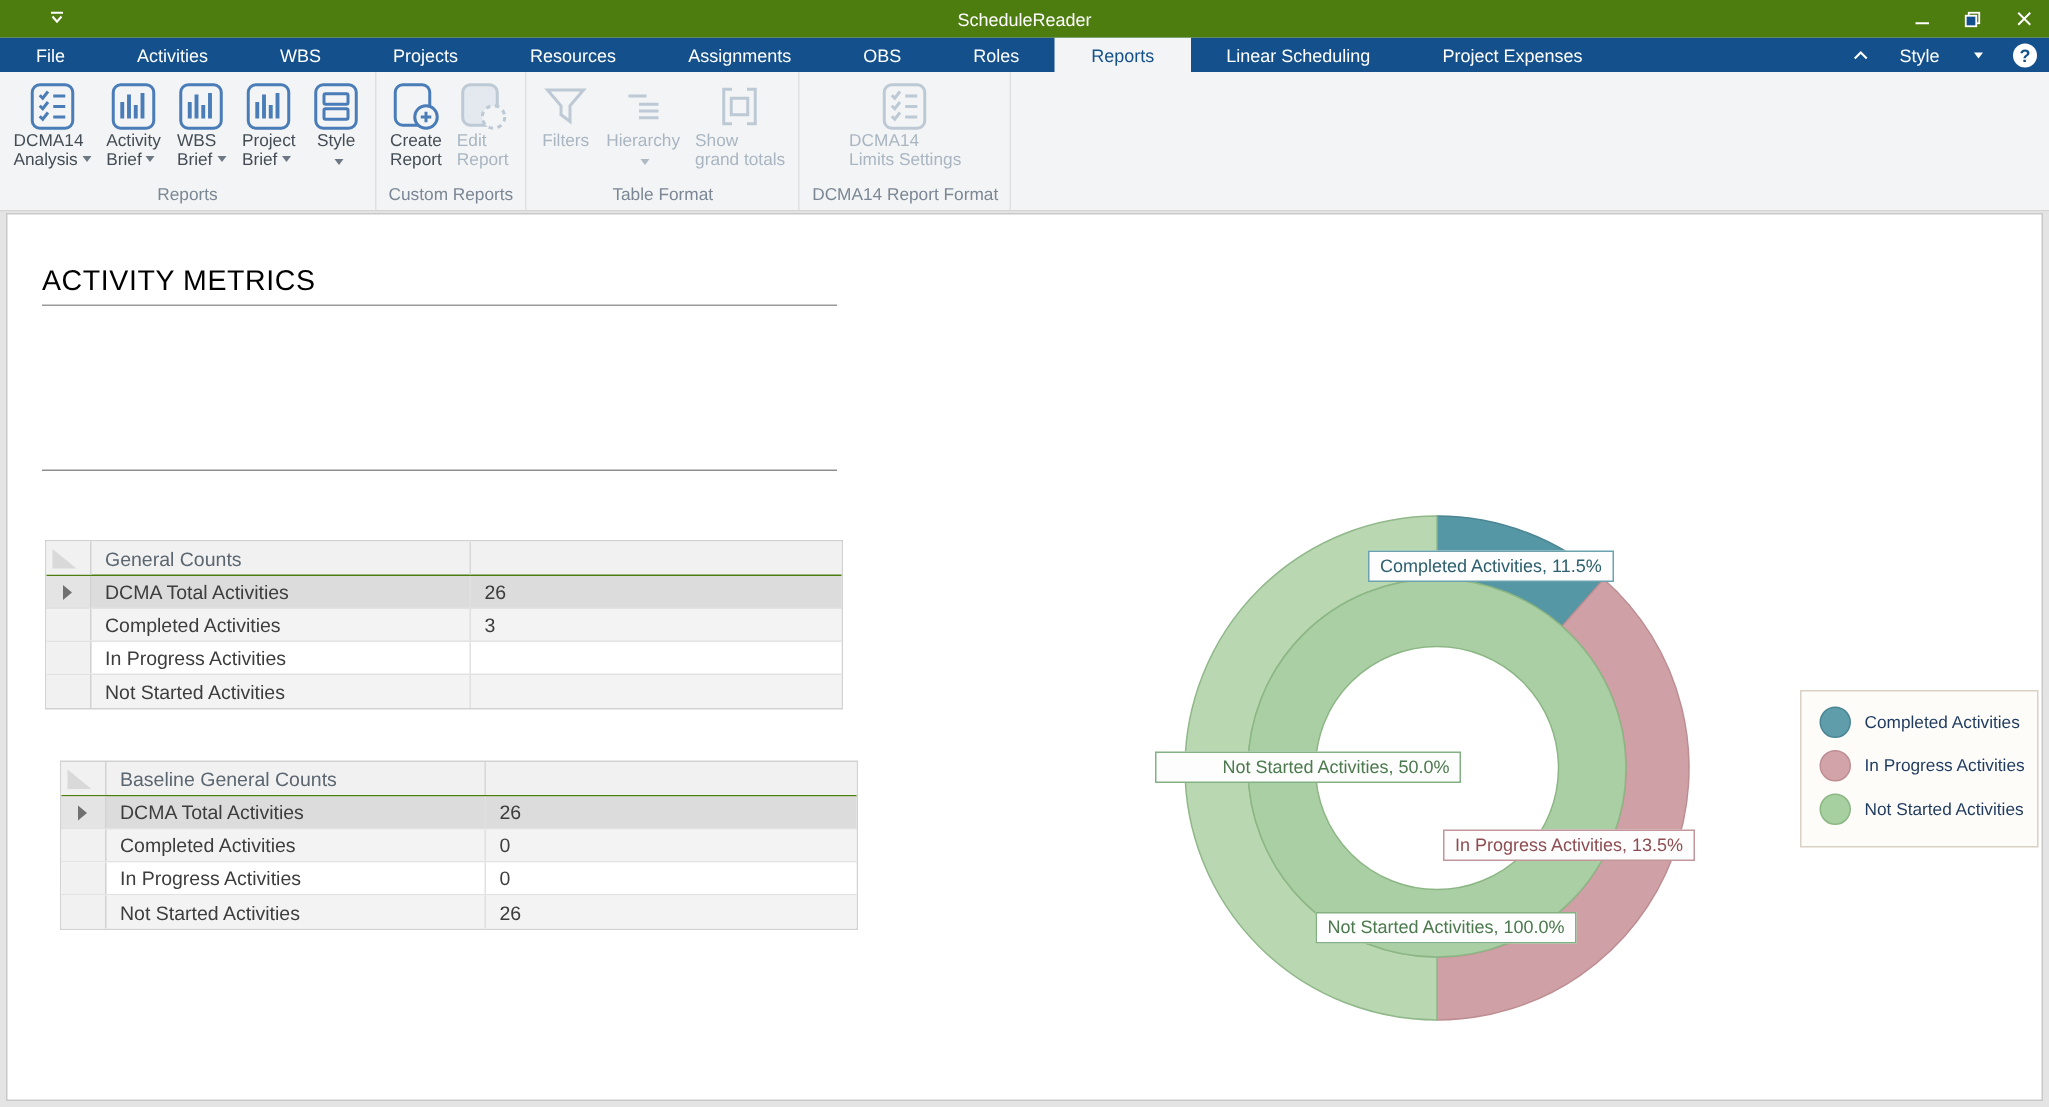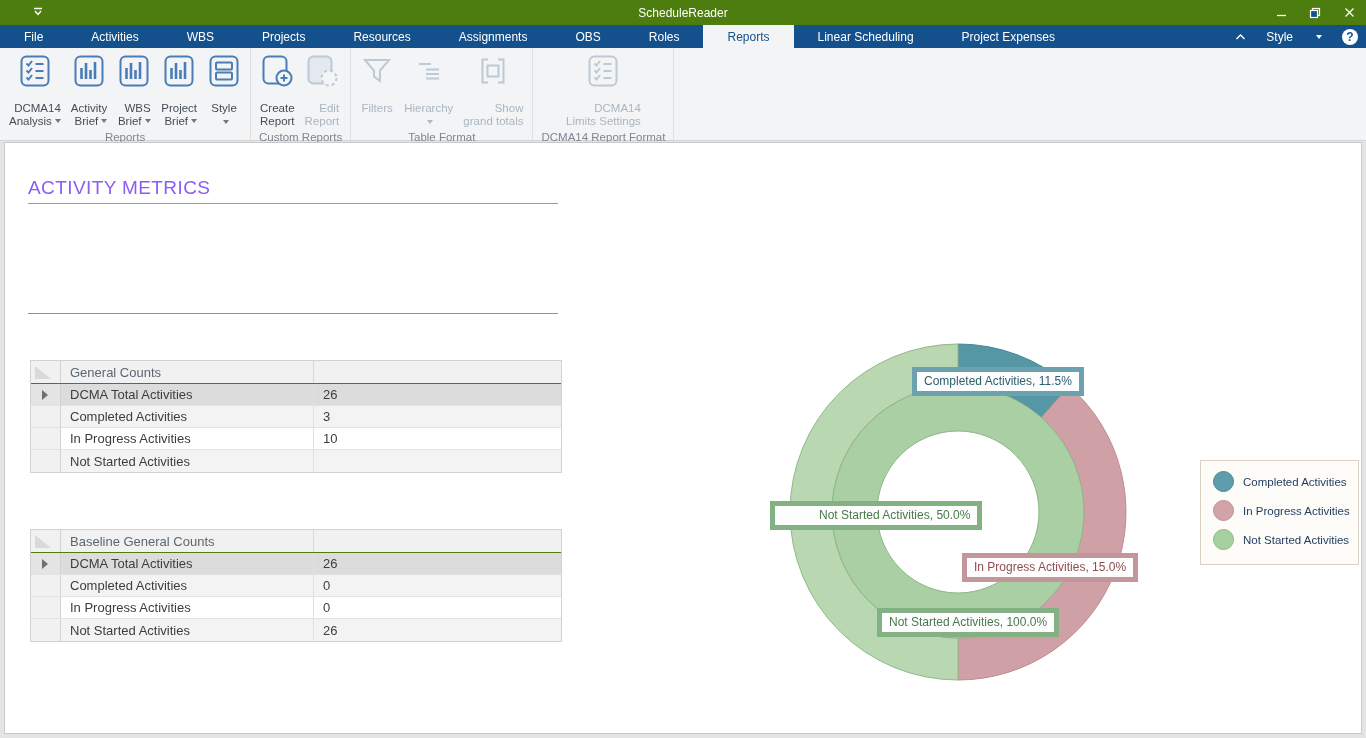--- a/index.html
+++ b/index.html
@@ -21,58 +21,58 @@
   .style-label { font-size:12px; color:#fff; }
   .help-circle { width:16px; height:16px; border-radius:50%; background:#fff; color:#14518c;
                  font-size:12px; font-weight:bold; display:flex; align-items:center; justify-content:center; }
 
   
   .ribbon { height:93px; background:#f3f4f5; border-bottom:1px solid #d5d5d5; display:flex; align-items:stretch; }
   .rgroup { display:flex; flex-direction:column; border-right:1px solid #e0e0e0; }
   .rbuttons { display:flex; align-items:flex-start; padding:5px 4px 0; flex:1; }
   .rbtn { display:flex; flex-direction:column; align-items:center; padding:1px 5px; min-width:44px; }
   .ricon { width:34px; height:34px; display:block; }
-  .rlabel { font-size:11.5px; line-height:13px; color:#444d56; text-align:right; margin-top:14px; white-space:nowrap; }
+  .rlabel { font-size:11.5px; line-height:13px; color:#444d56; text-align:left; margin-top:0; white-space:nowrap; }
   .rbtn.disabled .rlabel { color:#a9b6c2; }
   .rgroup-label { font-size:11.5px; color:#7b8794; text-align:center; padding:2px 8px 4px; white-space:nowrap; }
   .caret { display:inline-block; width:0; height:0; border-left:3.5px solid transparent;
            border-right:3.5px solid transparent; border-top:4px solid #6d7885; margin-left:3px; vertical-align:2px; }
   .disabled .caret { border-top-color:#aeb9c4; }
   .caret-only { height:13px; display:flex; align-items:center; justify-content:center; }
 
   
   .content { position:absolute; left:4px; right:4px; top:142px; bottom:4px; background:#fff; border:1px solid #c9c9c9; }
 
-  .report-title { position:absolute; left:23px; top:34px; font-size:19px; color:#8b5cf6; letter-spacing:0.4px; }
+  .report-title { position:absolute; left:23px; top:34px; font-size:19px; color:#000000; letter-spacing:0.4px; }
   .rule { position:absolute; left:23px; width:530px; border-top:1px solid #9a9a9a; height:0; }
   .rule-1 { top:60px; } .rule-2 { top:170px; border-top-color:#8f8f8f; }
   .report-desc { position:absolute; left:23px; top:72px; width:524px; font-size:13.5px; line-height:18.5px; color:#3f3f3f; }
 
   
   .dtable { position:absolute; left:25px; width:532px; border:1px solid #d2d2d2; background:#fff; font-size:13px; color:#3d3d3d; }
-  .t1 { top:217px; } .t2 { top:386px; }
+  .t1 { top:217px; } .t2 { top:364px;margin-left:10px; }
   .trow { display:flex; height:22px; border-bottom:1px solid #e2e2e2; background:#fff; }
   .trow:last-child { border-bottom:none; }
   .trow.thead { height:23px; background:#f1f1f1; color:#5b6670; border-bottom:1px solid #4d7c0f; }
   .trow.alt { background:#f3f3f3; }
   .trow.selected { background:#dcdcdc; }
   .tsel { width:30px; flex:0 0 30px; background:#f1f1f1; border-right:1px solid #d2d2d2; position:relative; }
   .trow.selected .tsel { background:#e4e4e4; }
   .tlabel { width:253px; flex:0 0 253px; padding-left:9px; display:flex; align-items:center; border-right:1px solid #e0e0e0; }
   .thead .tlabel { border-right-color:#d8d8d8; }
   .tvalue { flex:1; padding-left:9px; display:flex; align-items:center; }
   .corner-tri { position:absolute; left:4px; bottom:4px; width:0; height:0;
                 border-left:16px solid #d9d9d9; border-top:13px solid transparent; }
   .row-arrow { position:absolute; left:11px; top:6px; width:0; height:0;
                border-left:6px solid #707070; border-top:5px solid transparent; border-bottom:5px solid transparent; }
 
   
   .donut-wrap { position:absolute; left:773px; top:189px; width:360px; height:360px; }
   .chart-label { position:absolute; font-size:12px; line-height:14px; padding:2px 7px 3px;
-                 background:#fcfdfc; border:5px solid #701a75; white-space:nowrap; }
+                 background:#fcfdfc; border:1px solid #701a75; white-space:nowrap; }
   .lbl-completed { left:907px; top:224px; }
   .lbl-notstarted50 { left:765px; top:358px;padding-left:44px; }
   .lbl-inprogress { left:957px; top:410px; }
   .lbl-notstarted100 { left:872px; top:465px; }
 
   .legend { position:absolute; left:1195px; top:317px; width:159px; height:105px;
             background:#fdfcf9; border:1px solid #d9d2c4; padding:10px 0 0 12px; }
   .legend-item { display:flex; align-items:center; gap:9px; margin-bottom:8px; }
   .legend-swatch { width:21px; height:21px; border-radius:50%; border:1px solid #999; flex:0 0 21px; }
   .legend-text { font-size:11.5px; color:#1f3a5f; white-space:nowrap; }
@@ -295,21 +295,20 @@
       <div class="tvalue">26</div>
     </div>
     <div class="trow alt">
       <div class="tsel"></div>
       <div class="tlabel">Completed Activities</div>
       <div class="tvalue">3</div>
     </div>
     <div class="trow">
       <div class="tsel"></div>
       <div class="tlabel">In Progress Activities</div>
-      <div class="tvalue">10</div>
     </div>
     <div class="trow alt">
       <div class="tsel"></div>
       <div class="tlabel">Not Started Activities</div>
     </div>
   </div>
 
   <div class="dtable t2">
     <div class="trow thead">
       <div class="tsel">
@@ -348,21 +347,21 @@
         <path d="M291.10 53.98 A168 168 0 0 1 180.00 348.00 L180.00 306.00 A126 126 0 0 0 263.33 85.49 Z" fill="#cfa0a5" stroke="#bd8e93" stroke-width="1"></path>
         <path d="M180.00 348.00 A168 168 0 0 1 180.00 12.00 L180.00 54.00 A126 126 0 0 0 180.00 306.00 Z" fill="#b9d7b0" stroke="#90b88a" stroke-width="1"></path>
         <circle cx="180" cy="180" r="103.5" fill="none" stroke="#abcfa4" stroke-width="45"></circle>
         <circle cx="180" cy="180" r="126" fill="none" stroke="#8cb785" stroke-width="1"></circle>
         <circle cx="180" cy="180" r="81" fill="none" stroke="#8cb785" stroke-width="1"></circle>
       </svg>
   </div>
 
   <div class="chart-label lbl-completed" style="border-color: rgb(107, 162, 174); color: rgb(45, 95, 110);">Completed Activities, 11.5%</div>
   <div class="chart-label lbl-notstarted50" style="border-color: rgb(132, 177, 131); color: rgb(76, 122, 78);">Not Started Activities, 50.0%</div>
-  <div class="chart-label lbl-inprogress" style="border-color: rgb(194, 150, 155); color: rgb(142, 77, 82);">In Progress Activities, 15.0%</div>
+  <div class="chart-label lbl-inprogress" style="border-color: rgb(194, 150, 155); color: rgb(142, 77, 82);">In Progress Activities, 13.5%</div>
   <div class="chart-label lbl-notstarted100" style="border-color: rgb(132, 177, 131); color: rgb(76, 122, 78);">Not Started Activities, 100.0%</div>
 
   <div class="legend">
     <div class="legend-item">
       <span class="legend-swatch" style="background: rgb(95, 157, 171); border-color: rgb(75, 134, 148);"></span>
       <span class="legend-text">Completed Activities</span>
     </div>
     <div class="legend-item">
       <span class="legend-swatch" style="background: rgb(210, 163, 168); border-color: rgb(189, 142, 147);"></span>
       <span class="legend-text">In Progress Activities</span>

